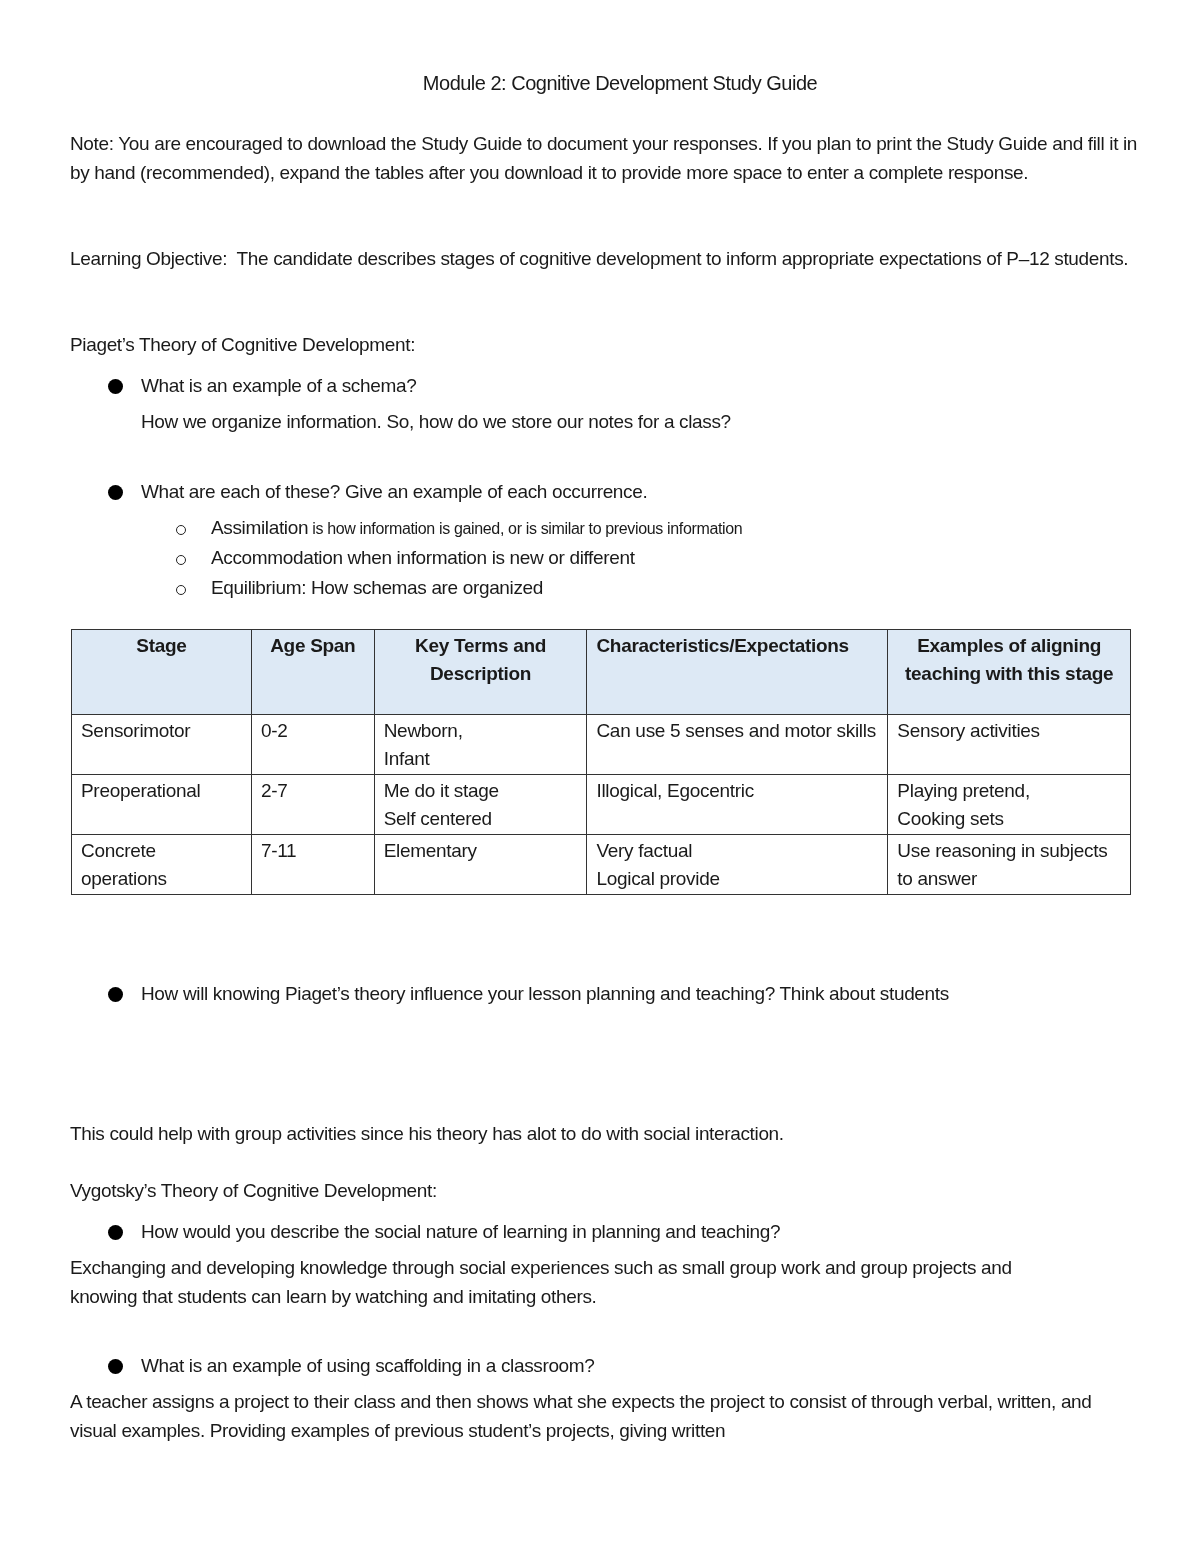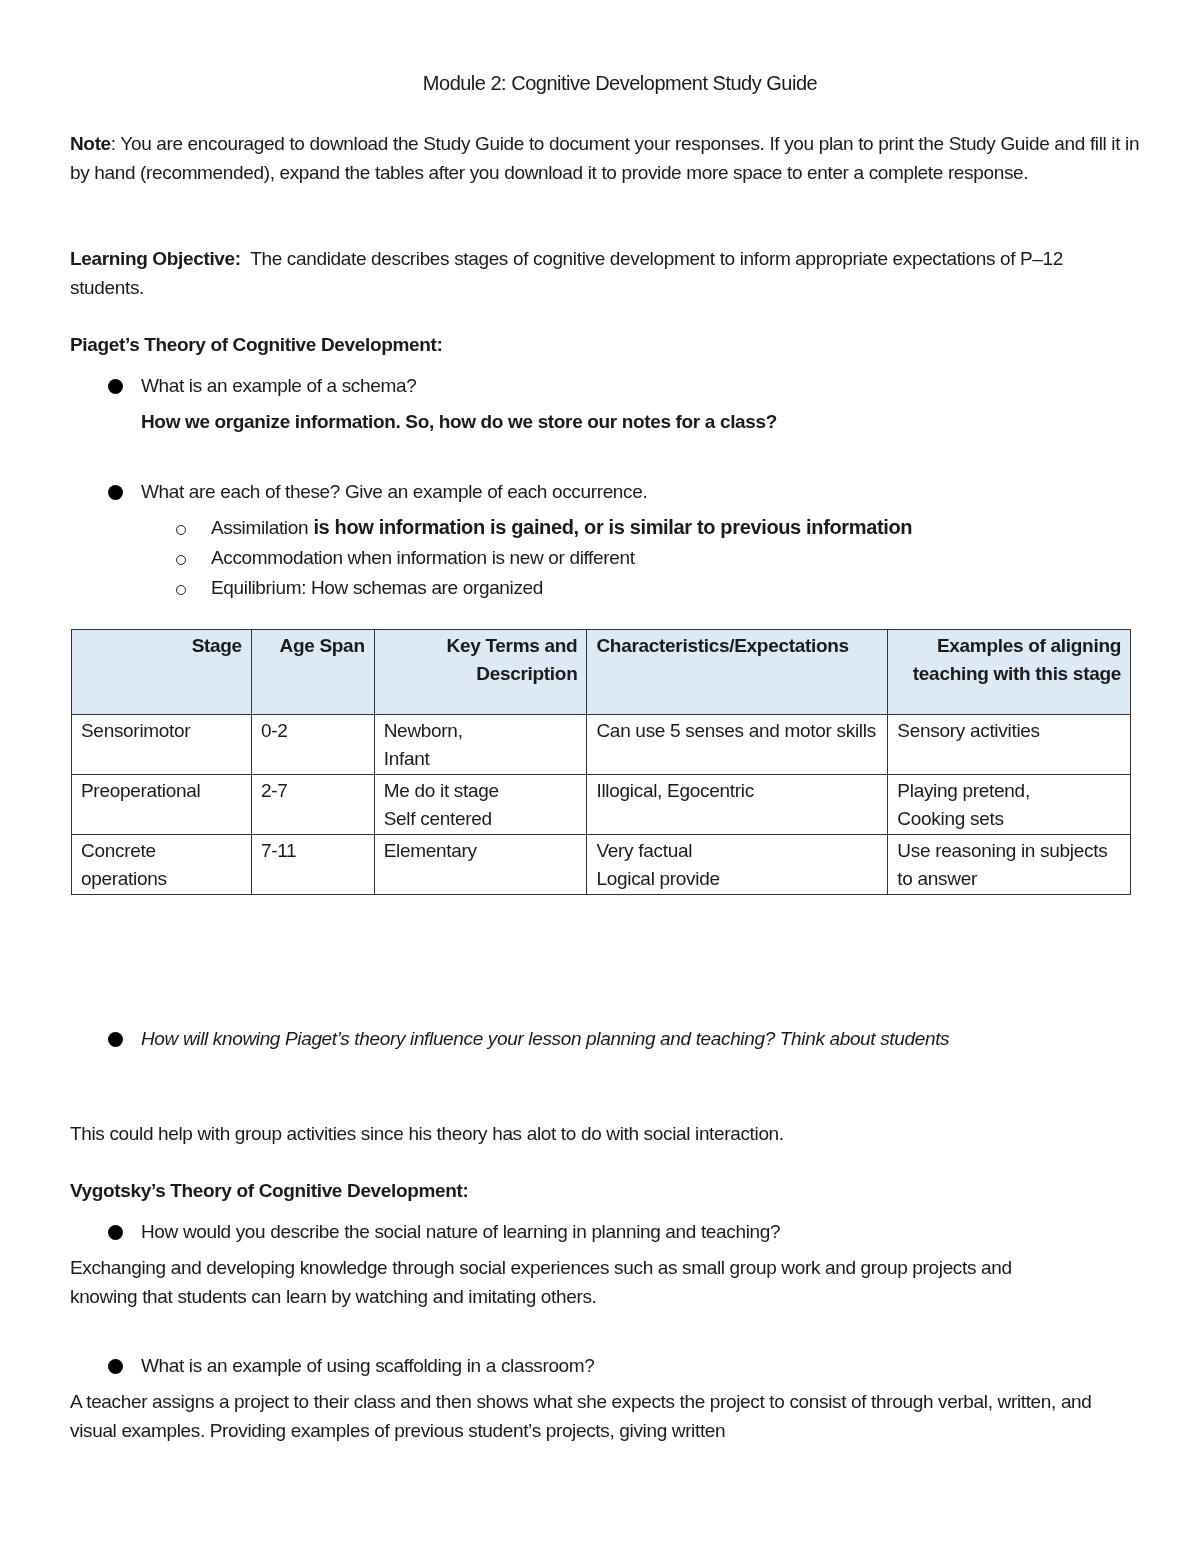--- a/index.html
+++ b/index.html
@@ -4,21 +4,21 @@
   <style>
     html, body { margin: 0; padding: 0; background: #ffffff; }
     body {
       width: 1200px; height: 1553px; position: relative; overflow: hidden;
       font-family: "Liberation Sans", sans-serif; color: #1a1a1a;
       font-size: 19px; letter-spacing: -0.35px;
     }
     .abs { position: absolute; }
     .title { top: 72px; left: 0; width: 1200px; text-align: center; font-size: 20px; letter-spacing: -0.5px; padding-left: 20px; }
     .para { left: 70px; width: 1070px; line-height: 29px; }
-    b { font-weight: bold; margin-top: 48px; }
+    b { font-weight: normal; margin-top: 48px; }
     .bullet-row { left: 108px; width: 1030px; line-height: 29px; }
     .dot {
       position: absolute; left: 0; top: 8px; width: 15px; height: 15px;
       background: #000; border-radius: 50%;
     }
     .bullet-text { position: absolute; left: 33px; white-space: nowrap; }
     .sub-row { left: 176px; line-height: 29px; white-space: nowrap; }
     .circle {
       position: absolute; left: 0; top: 12px; width: 8px; height: 8px;
       border: 1px solid #222; border-radius: 50%;
@@ -26,21 +26,21 @@
     .sub-text { position: absolute; left: 35px; }
 
     table.stages {
       position: absolute; top: 629px; left: 71px; width: 1060px;
       border-collapse: collapse; font-size: 19px; letter-spacing: -0.3px;
     }
     table.stages th, table.stages td {
       border: 1.5px solid #333; vertical-align: top; padding: 2px 9px 1px 9px;
       line-height: 28px;
     }
-    table.stages th { background: #dde9f5; font-weight: bold; text-align: right; height: 81px; }
+    table.stages th { background: #dde9f5; font-weight: bold; text-align: center; height: 81px; }
     table.stages td { text-align: left; }
     .c1 { width: 161px; } .c2 { width: 104px; } .c3 { width: 194px; }
     .c4 { width: 282px; } .c5 { width: 224px; }
     .line { display: block; }
   </style>
 </head>
 <body>
 
 <div class="abs title">Module 2: Cognitive Development Study Guide</div>
 
@@ -62,21 +62,21 @@
   <b>How we organize information. So, how do we store our notes for a class?</b>
 </div>
 
 <div class="abs bullet-row" style="top:477px;height:29px;">
   <span class="dot"></span>
   <span class="bullet-text">What are each of these? Give an example of each occurrence.</span>
 </div>
 
 <div class="abs sub-row" style="top:513px;">
   <span class="circle"></span>
-  <span class="sub-text"><span>Assimilation</span><b style="font-size:20px;"> is how information is gained, or is similar to previous information</b></span>
+  <span class="sub-text"><span>Assimilation</span><b style="font-size:16px;"> is how information is gained, or is similar to previous information</b></span>
 </div>
 <div class="abs sub-row" style="top:543px;">
   <span class="circle"></span>
   <span class="sub-text"><span>Accommodation</span><span> when information is new or different</span></span>
 </div>
 <div class="abs sub-row" style="top:573px;">
   <span class="circle"></span>
   <span class="sub-text"><span>Equilibrium</span><span>: How schemas are organized</span></span>
 </div>
 
@@ -120,21 +120,21 @@
       <td>Elementary</td>
       <td>
           <span class="line">Very factual</span>
           <span class="line">Logical provide</span>
         </td>
       <td>Use reasoning in subjects to answer</td>
     </tr>
   </tbody>
 </table>
 
-<div class="abs bullet-row" style="top:1024px;height:70px;font-style:italic;">
+<div class="abs bullet-row" style="top:979px;height:70px;">
   <span class="dot"></span>
   <span class="bullet-text" style="top:0;">How will knowing Piaget’s theory influence your lesson planning and teaching? Think about students</span>
 </div>
 
 <div class="abs para" style="top:1119px;">This could help with group activities since his theory has alot to do with social interaction.</div>
 
 <div class="abs para" style="top:1176px;"><b>Vygotsky’s Theory of Cognitive Development:</b></div>
 
 <div class="abs bullet-row" style="top:1217px;height:29px;">
   <span class="dot"></span>

